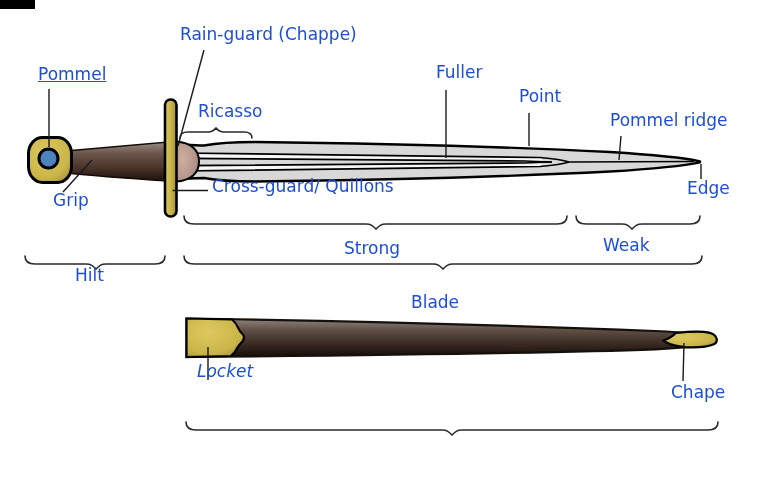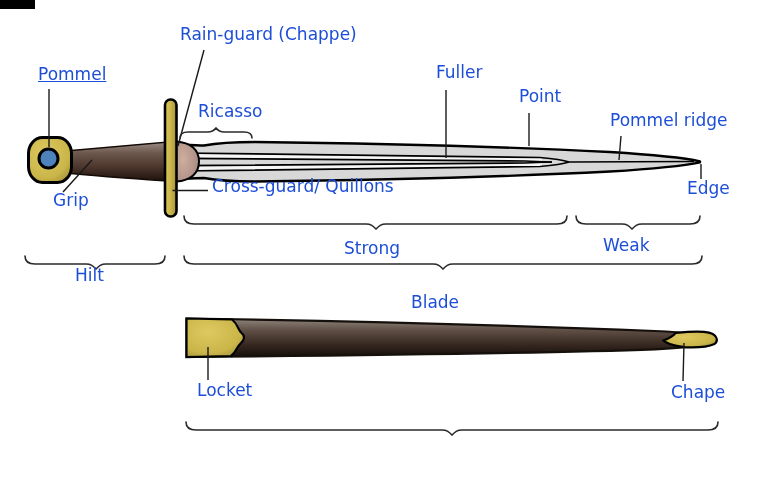--- a/index.html
+++ b/index.html
@@ -18,21 +18,21 @@
   .lbl-fuller       { left:436px; top:63px;  }
   .lbl-edge         { left:519px; top:87px;  }
   .lbl-centralridge { left:610px; top:111px; }
   .lbl-point        { left:687px; top:179px; }
   .lbl-grip         { left:41px;  top:191px;margin-left:12px; }
   .lbl-crossguard   { left:212px; top:177px; }
   .lbl-strong       { left:344px; top:239px; }
   .lbl-weak         { left:603px; top:236px; }
   .lbl-hilt         { left:75px;  top:266px; }
   .lbl-blade        { left:411px; top:266px;margin-top:27px; }
-  .lbl-locket       { left:197px; top:381px; }
+  .lbl-locket       { left:197px; top:362px;font-style:italic; }
   .lbl-chape        { left:671px; top:383px; }
   .lbl-scabbard     { left:403px; top:439px; }
 </style>
 </head>
 <body>
 
 <div class="stage">
   <svg width="768" height="486" viewBox="0 0 768 486">
     <defs>
       <linearGradient id="gradGold" x1="0" y1="0" x2="1" y2="0">

